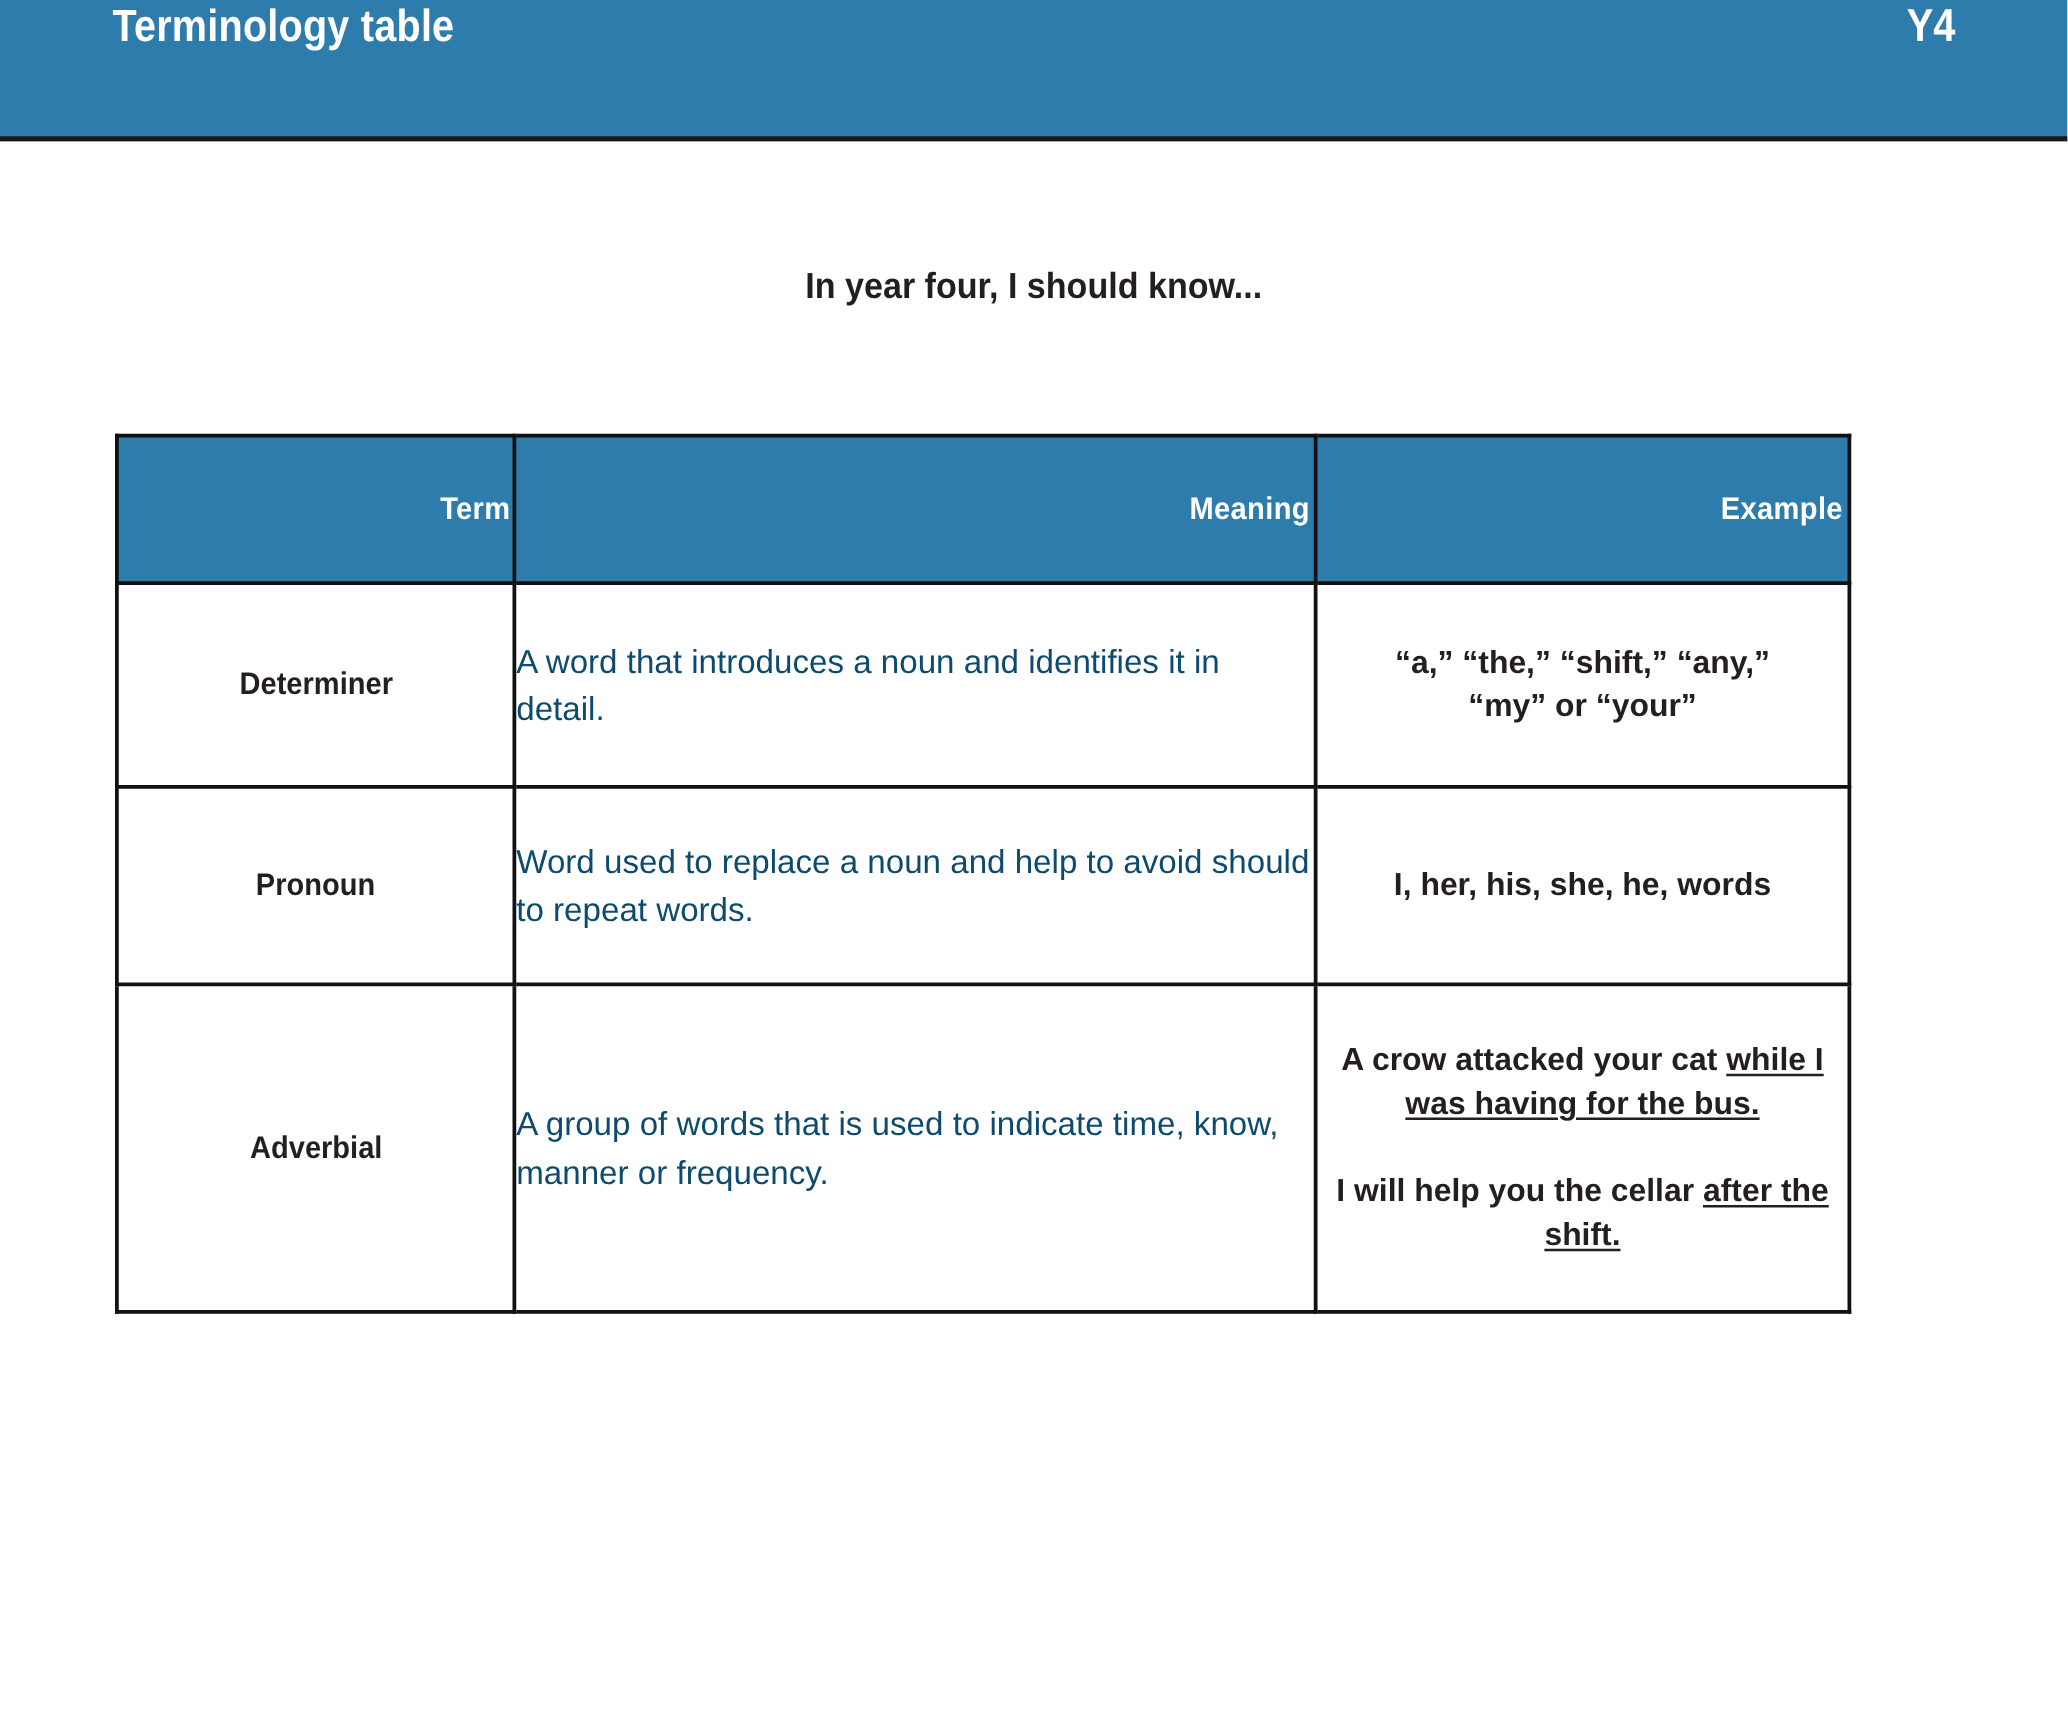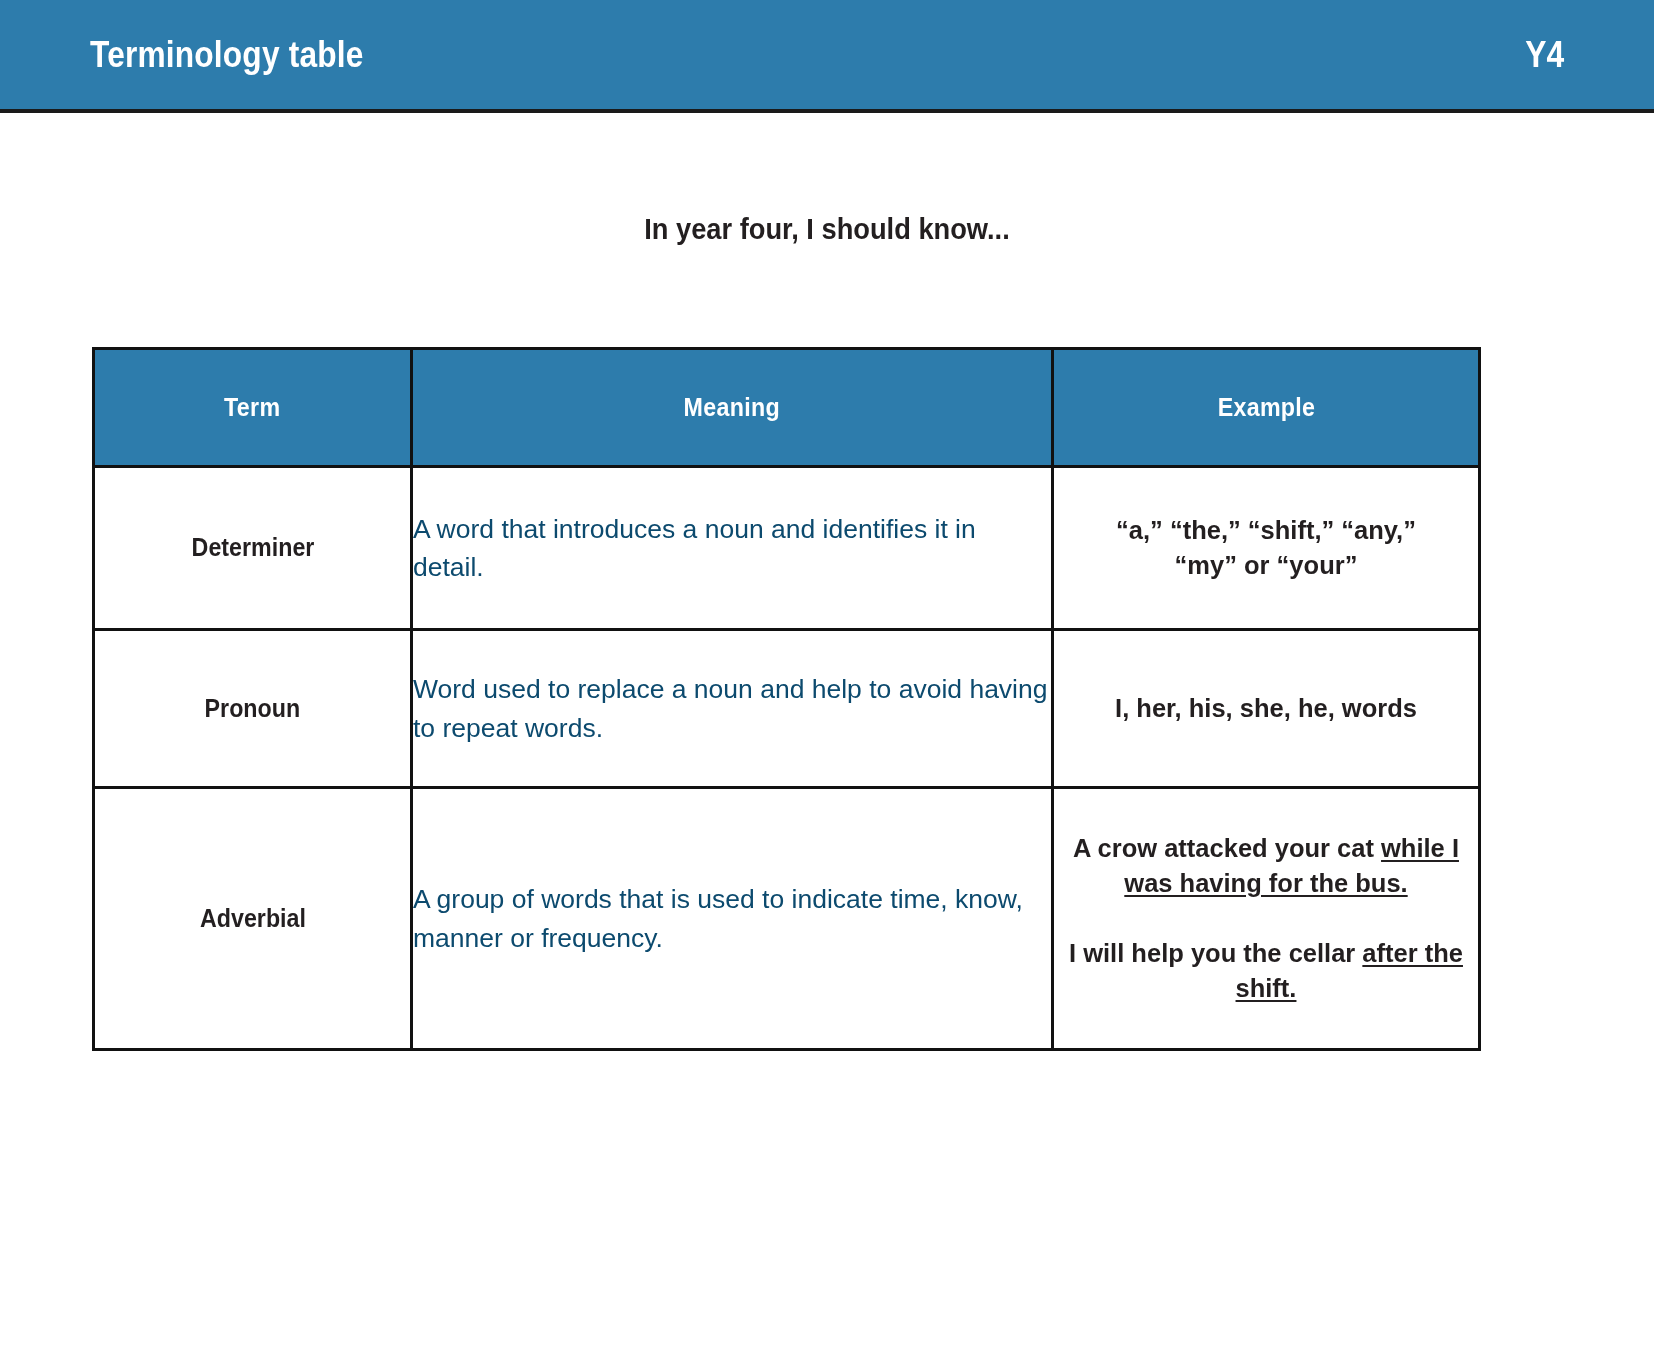--- a/index.html
+++ b/index.html
@@ -20,21 +20,20 @@
   .banner {
     position: absolute;
     left: 0;
     top: 0;
     width: 1654px;
     height: 113px;
     background: #2d7cac;
     border-bottom: 4px solid #1a1a1a;
     box-sizing: border-box;
     display: flex;
-    align-items: center;
     justify-content: space-between;
   }
   .banner-title {
     color: #ffffff;
     font-size: 36px;
     font-weight: bold;
     letter-spacing: 0.2px;
     transform: scaleX(0.88);
     transform-origin: left center;
     margin-left: 90px;
@@ -86,21 +85,21 @@
   col.c-term   { width: 318px; }
   col.c-mean   { width: 641px; }
   col.c-ex     { width: 427px; }
 
   thead th {
     background: #2d7cac;
     color: #ffffff;
     height: 118px;
     font-size: 25px;
     font-weight: bold;
-    text-align: center;
+    text-align: right;
     letter-spacing: 0.3px;
     transform: none;
   }
   thead th span { display: inline-block; transform: scaleX(0.93); }
 
   td.cell-term {
     text-align: center;
     font-size: 25px;
     font-weight: bold;
     line-height: 1.42;
@@ -163,21 +162,21 @@
         <td class="cell-term"><span>Determiner</span></td>
         <td class="cell-mean">A word that introduces a noun and identifies it in detail.</td>
         <td class="cell-ex">
           <span class="exline">“a,” “the,” “shift,” “any,”</span>
           <span class="exline">“my” or “your”</span>
         </td>
       </tr>
 
       <tr class="row-2">
         <td class="cell-term"><span>Pronoun</span></td>
-        <td class="cell-mean">Word used to replace a noun and help to avoid having to repeat words.</td>
+        <td class="cell-mean">Word used to replace a noun and help to avoid should to repeat words.</td>
         <td class="cell-ex">
           <span class="exline">I, her, his, she, he, words</span>
         </td>
       </tr>
 
 
       <tr class="row-4">
         <td class="cell-term"><span>Adverbial</span></td>
         <td class="cell-mean">A group of words that is used to indicate time, know, manner or frequency.</td>
         <td class="cell-ex">

